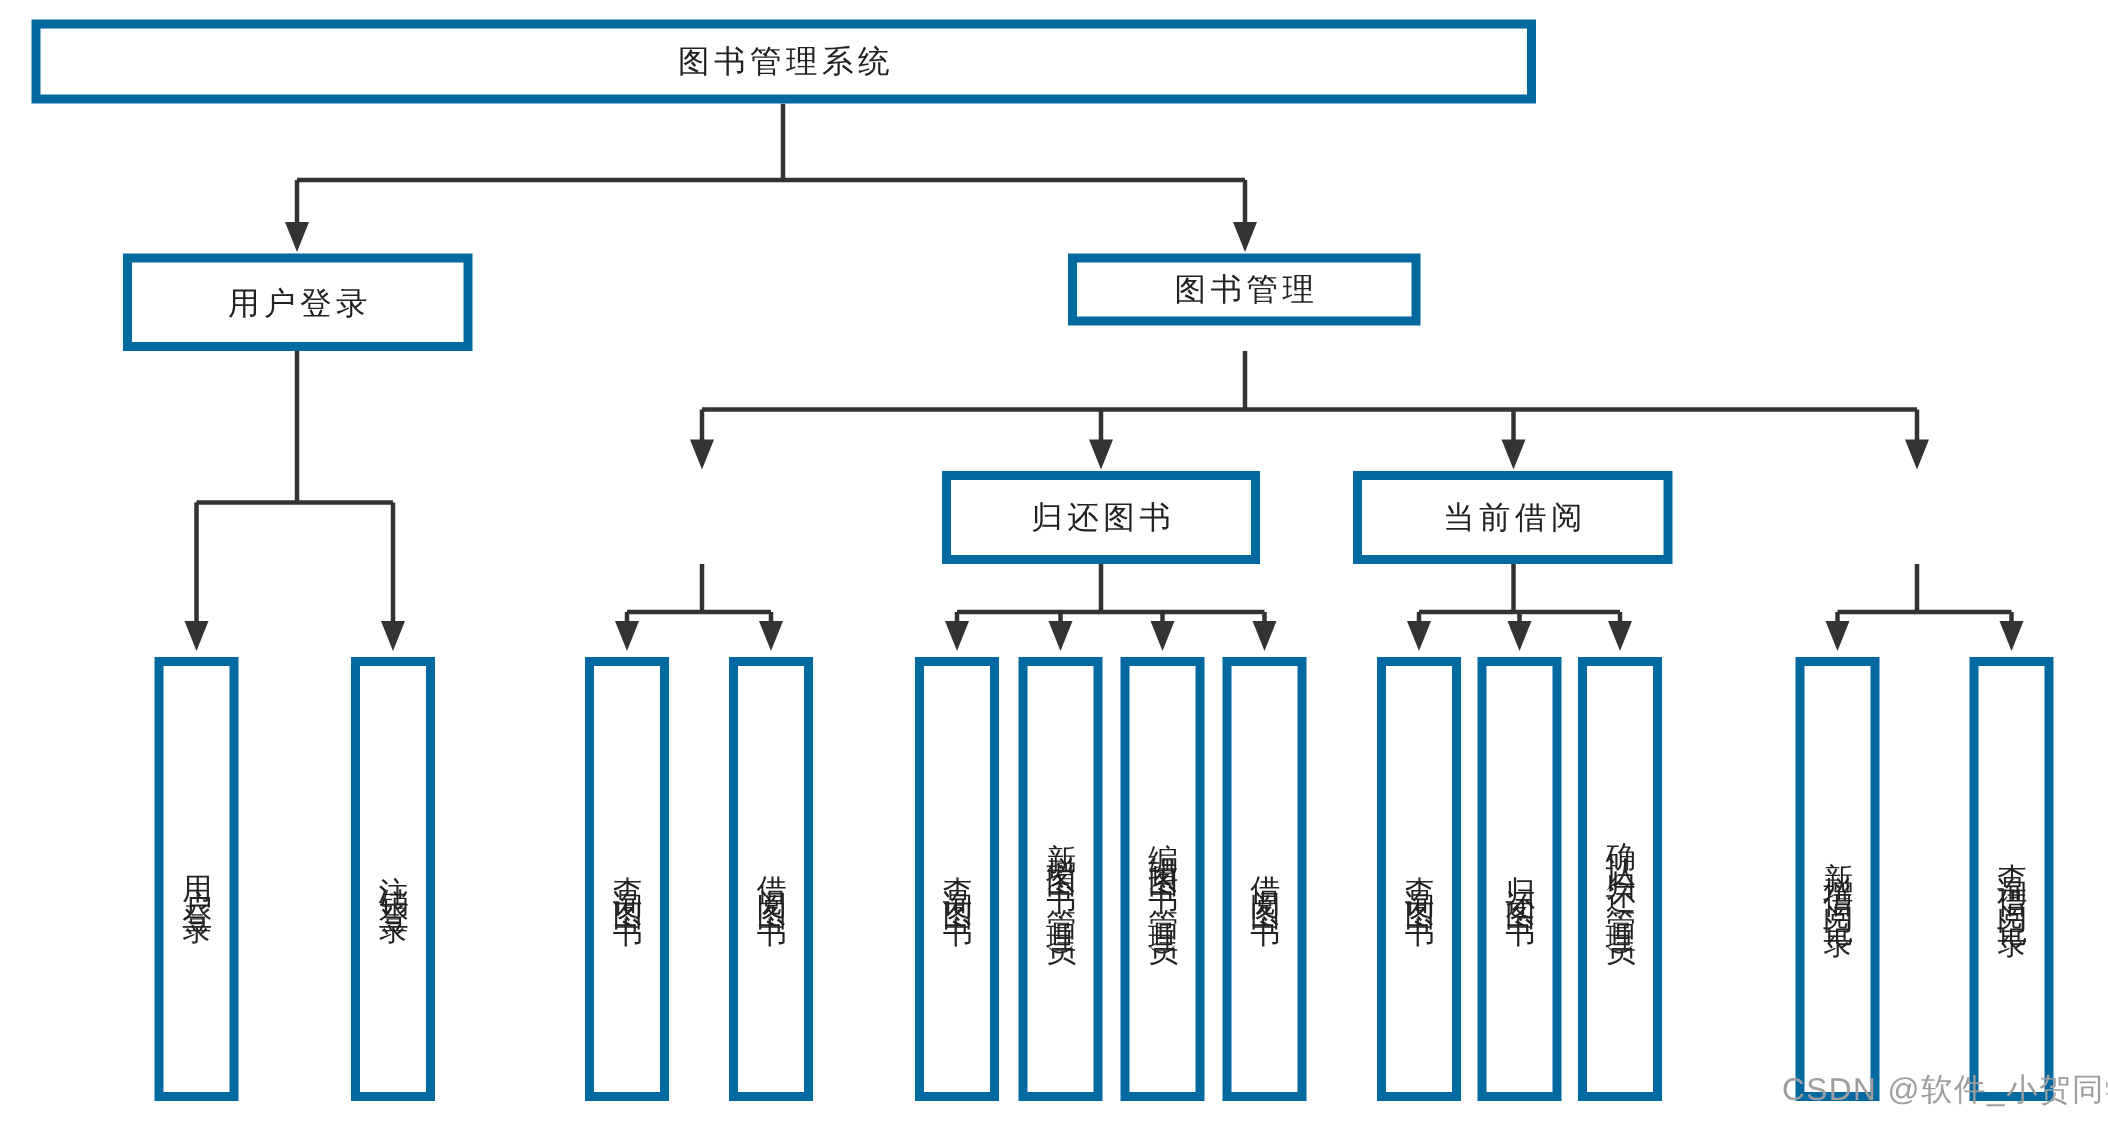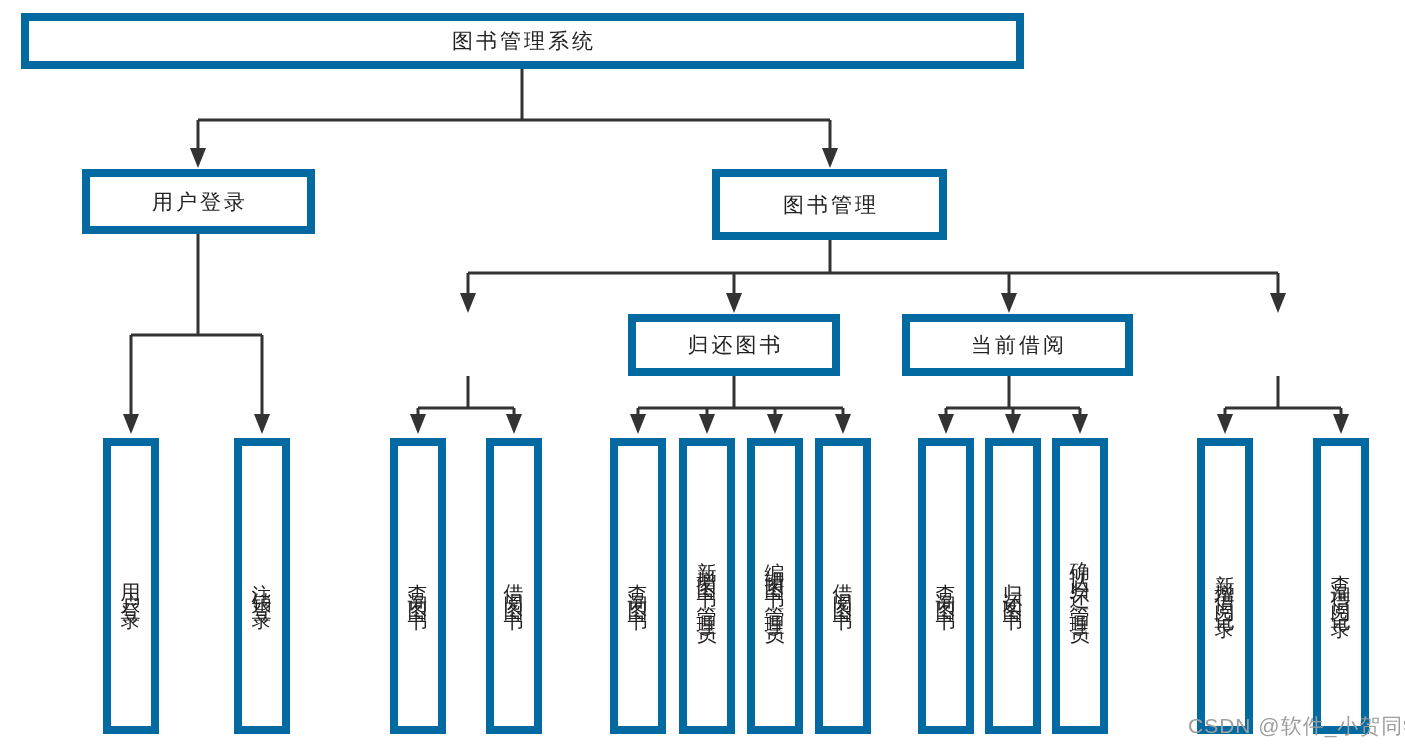--- a/index.html
+++ b/index.html
@@ -5,21 +5,21 @@
   html,body{margin:0;padding:0;}
   body{
     width:1405px;height:747px;background:#ffffff;
     font-family:"Liberation Sans","DejaVu Sans",sans-serif;
     position:relative;overflow:hidden;color:#222;
   }
   .stage{position:absolute;left:0;top:0;width:1405px;height:747px;}
   svg.connectors{position:absolute;left:0;top:0;z-index:1;}
   .node{
     position:absolute;box-sizing:border-box;
-    border:8px solid #0369a1;background:#ffffff;
+    border:6px solid #0369a1;background:#ffffff;
     display:flex;align-items:center;justify-content:center;
     z-index:2;color:#222222;
   }
   .node.h{font-size:21px;letter-spacing:3px;text-indent:3px;white-space:nowrap;}
   .node.v span{
     writing-mode:vertical-rl;text-orientation:mixed;
     font-size:20px;letter-spacing:9px;line-height:1;
   }
   .watermark{
     position:absolute;left:1188px;top:712px;z-index:5;
@@ -103,24 +103,24 @@
       <path d="M1225 408 V416"></path>
       <path d="M1341 408 V416"></path>
       <polygon points="1217,414 1233,414 1225,434" fill="#333333" stroke="none"></polygon>
       <polygon points="1333,414 1349,414 1341,434" fill="#333333" stroke="none"></polygon>
     </g>
   </svg>
 
   <div class="node h" style="left:21px;top:13px;width:1003px;height:56px;">图书管理系统</div>
 
   <div class="node h" style="left:82px;top:169px;width:233px;height:65px;">用户登录</div>
-  <div class="node h" style="left:712px;top:169px;width:235px;height:71px;">图书管理</div>
+  <div class="node h" style="left:712px;top:169px;width:235px;height:48px;">图书管理</div>
 
   <div class="node h" style="left:628px;top:314px;width:212px;height:62px;">归还图书</div>
-  <div class="node h" style="left:902px;top:314px;width:231px;height:62px;">当前借阅</div>
+  <div class="node h" style="left:902px;top:314px;width:213px;height:62px;">当前借阅</div>
 
   <div class="node v" style="left:103px;top:438px;width:56px;height:296px;">
     <span>用户登录</span>
     </div>
   <div class="node v" style="left:234px;top:438px;width:56px;height:296px;">
     <span>注销登录</span>
     </div>
 
   <div class="node v" style="left:390px;top:438px;width:56px;height:296px;">
     <span>查询图书</span>

